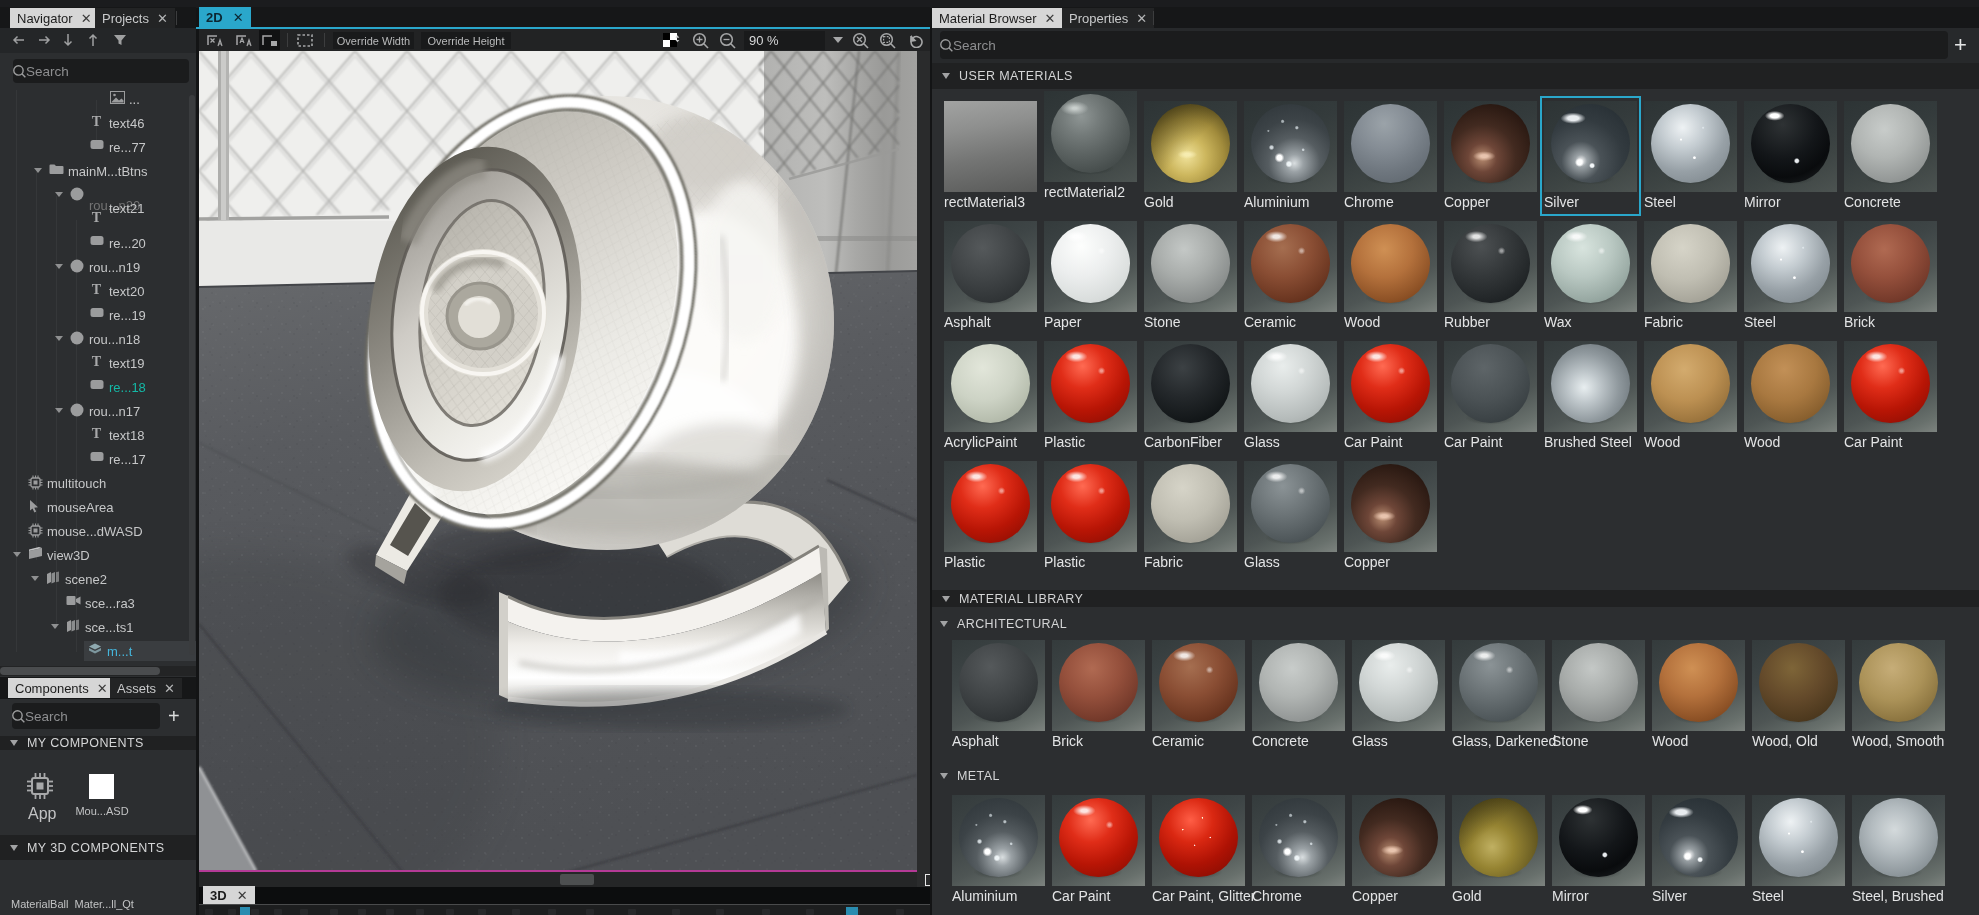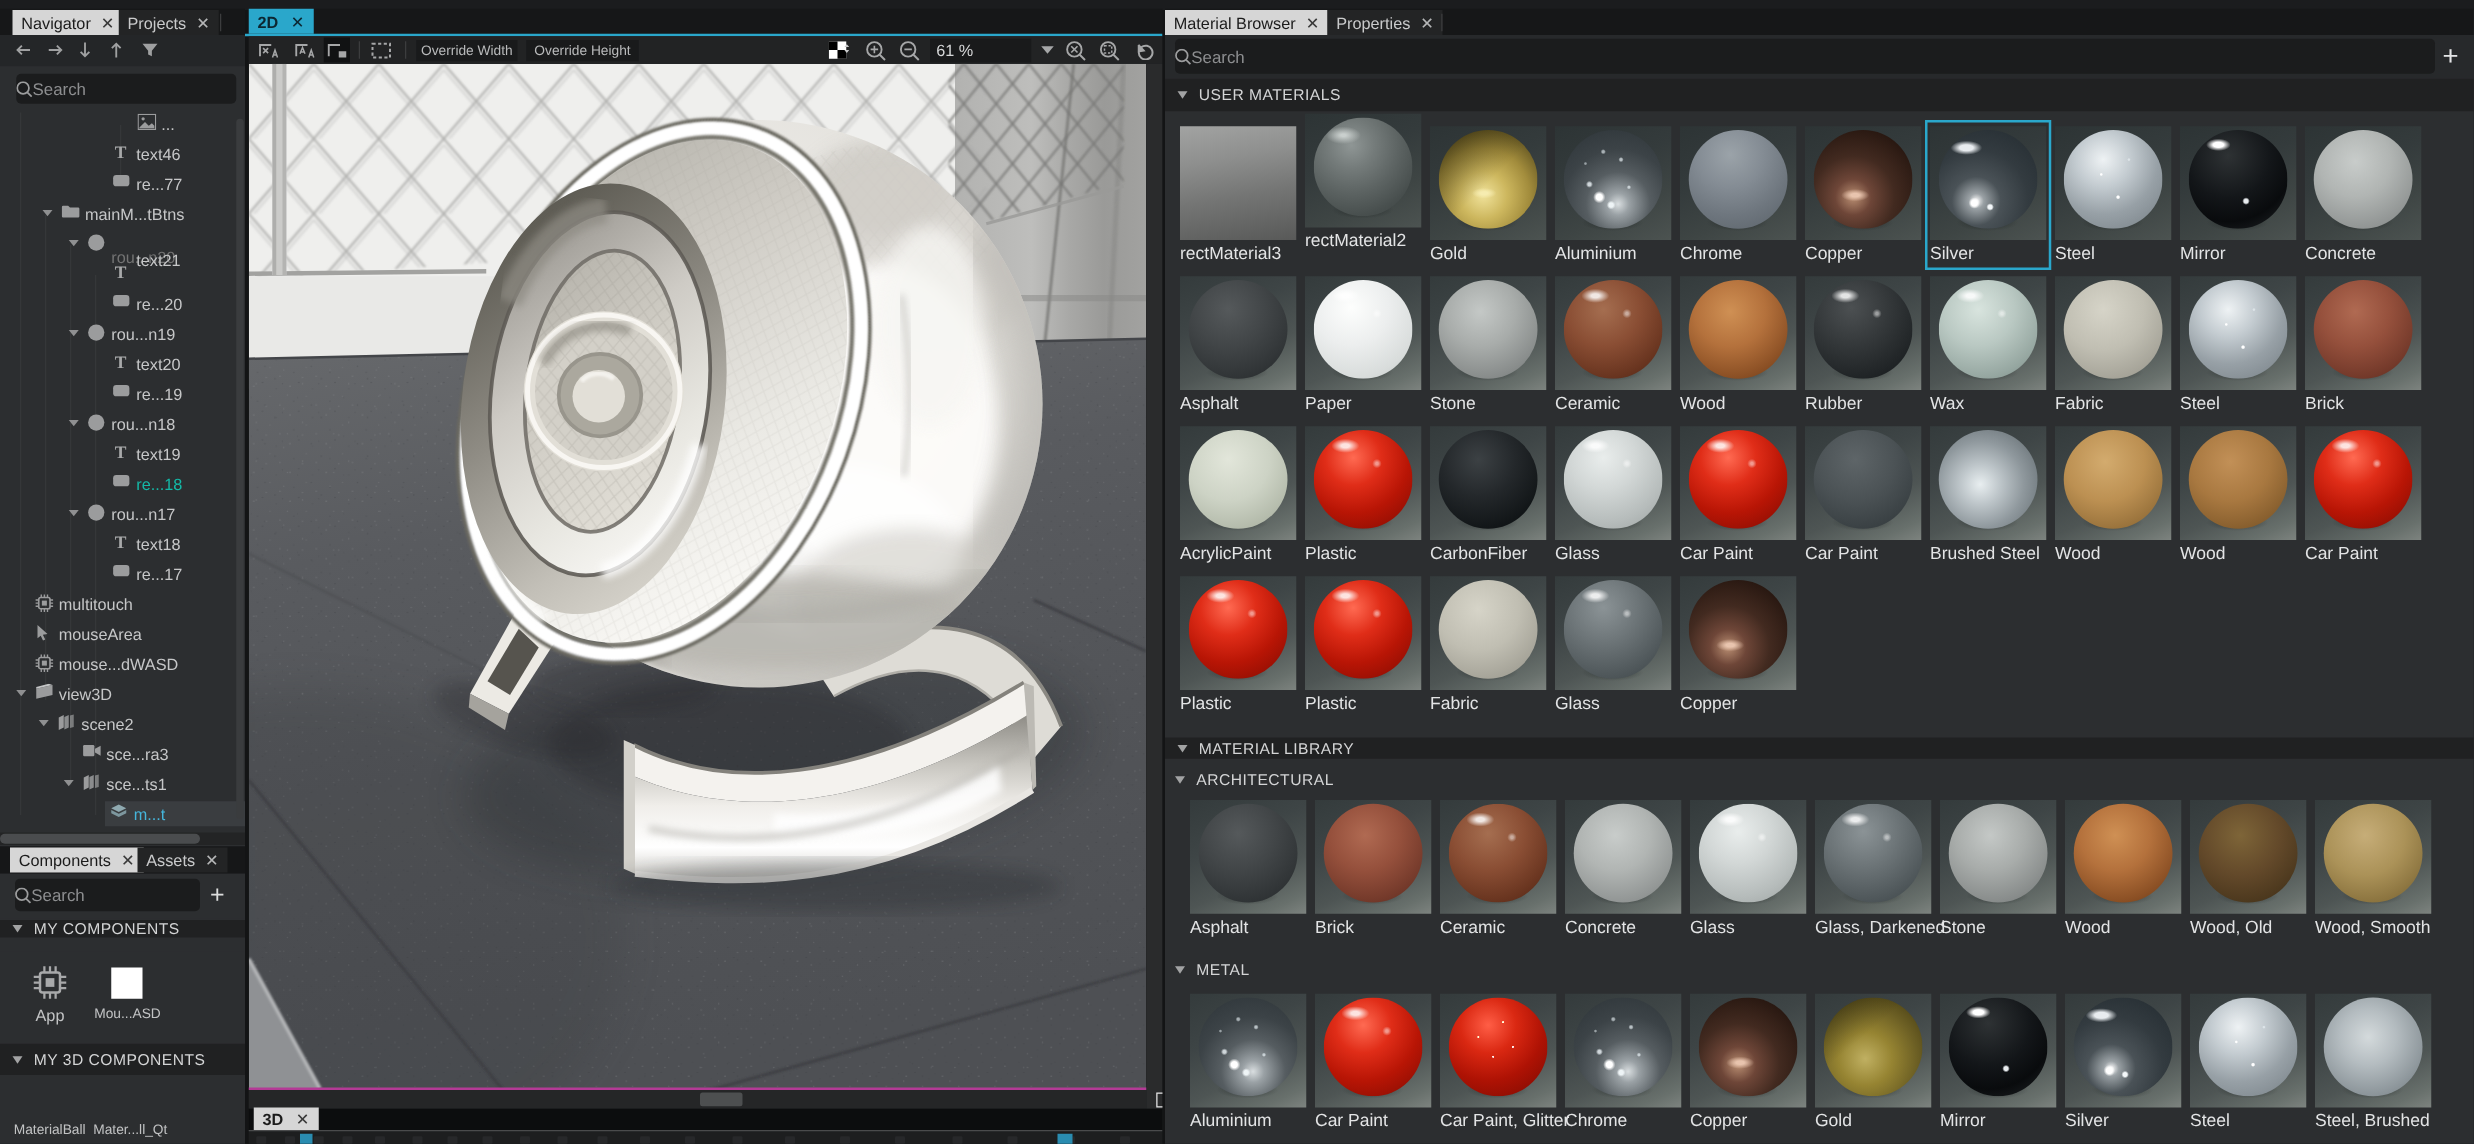--- a/index.html
+++ b/index.html
@@ -302,21 +302,21 @@
           <line x1="18.5" y1="22" x2="18.5" y2="27"></line>
           <line x1="1" y1="9.5" x2="6" y2="9.5"></line>
           <line x1="1" y1="14" x2="6" y2="14"></line>
           <line x1="1" y1="18.5" x2="6" y2="18.5"></line>
           <line x1="22" y1="9.5" x2="27" y2="9.5"></line>
           <line x1="22" y1="14" x2="27" y2="14"></line>
           <line x1="22" y1="18.5" x2="27" y2="18.5"></line>
         </g>
       </svg>
     </div>
-    <div class="abs" style="left:28px;top:805px;width:24px;text-align:center;font-size:13px;color:#c2c3c4">App</div>
+    <div class="abs" style="left:28px;top:805px;width:24px;text-align:center;font-size:16px;color:#c2c3c4">App</div>
     <div class="abs" style="left:89px;top:774px;width:25px;height:25px;background:#ffffff"></div>
     <div class="abs" style="left:72px;top:805px;width:60px;text-align:center;font-size:11px;color:#c2c3c4">Mou...ASD</div>
     <div class="hdr" style="left:0;top:835px;width:196px;height:25px"><span class="tri"></span>MY 3D COMPONENTS</div>
     <div class="abs" style="left:0;top:860px;width:196px;height:55px;background:#2c2e30"></div>
     <div class="abs" style="left:11px;top:898px;font-size:11px;color:#c2c3c4">MaterialBall&nbsp;&nbsp;Mater...ll_Qt</div>
   </div>
 <div class="abs" style="left:196px;top:8px;width:3px;height:907px;background:#131415"></div>
 <div class="abs tabbar" style="left:199px;top:7px;width:731px;height:20px"></div>
 <div class="tab cyan" style="left:199px;top:7px;height:20px">2D<span class="x" style="margin-left:10px">✕</span></div>
 <div class="abs" style="left:196px;top:27px;width:734px;height:2px;background:#2aa7cb"></div>
@@ -366,21 +366,21 @@
       <path d="M4.5 7.5 h6 M7.5 4.5 v6" stroke="#a6a7a8" stroke-width="1.3"></path>
     </svg>
   </div>
 <div class="icon" style="left:719px;top:32px">
     <svg width="18" height="18" viewBox="0 0 18 18" style="">
       <circle cx="7.5" cy="7.5" r="5.8" fill="none" stroke="#a6a7a8" stroke-width="1.5"></circle>
       <line x1="11.8" y1="11.8" x2="16" y2="16" stroke="#a6a7a8" stroke-width="1.6"></line>
       <path d="M4.5 7.5 h6" stroke="#a6a7a8" stroke-width="1.3"></path>
     </svg>
   </div>
-<div class="abs" style="left:744px;top:31px;width:81px;height:19px;background:#191a1b;color:#d6d7d8;font-size:13px;display:flex;align-items:center;padding-left:5px">61 %</div>
+<div class="abs" style="left:744px;top:31px;width:81px;height:19px;background:#191a1b;color:#d6d7d8;font-size:13px;display:flex;align-items:center;padding-left:5px">90 %</div>
 <div class="abs" style="left:833px;top:37px;width:0;height:0;border-left:5px solid transparent;border-right:5px solid transparent;border-top:6px solid #a6a7a8"></div>
 <div class="icon" style="left:852px;top:32px">
     <svg width="18" height="18" viewBox="0 0 18 18" style="">
       <circle cx="7.5" cy="7.5" r="5.8" fill="none" stroke="#a6a7a8" stroke-width="1.5"></circle>
       <line x1="11.8" y1="11.8" x2="16" y2="16" stroke="#a6a7a8" stroke-width="1.6"></line>
       <path d="M5 5 l5 5 M10 5 l-5 5" stroke="#a6a7a8" stroke-width="1.3"></path>
     </svg>
   </div>
 <div class="icon" style="left:879px;top:32px">
     <svg width="18" height="18" viewBox="0 0 18 18" style="">

